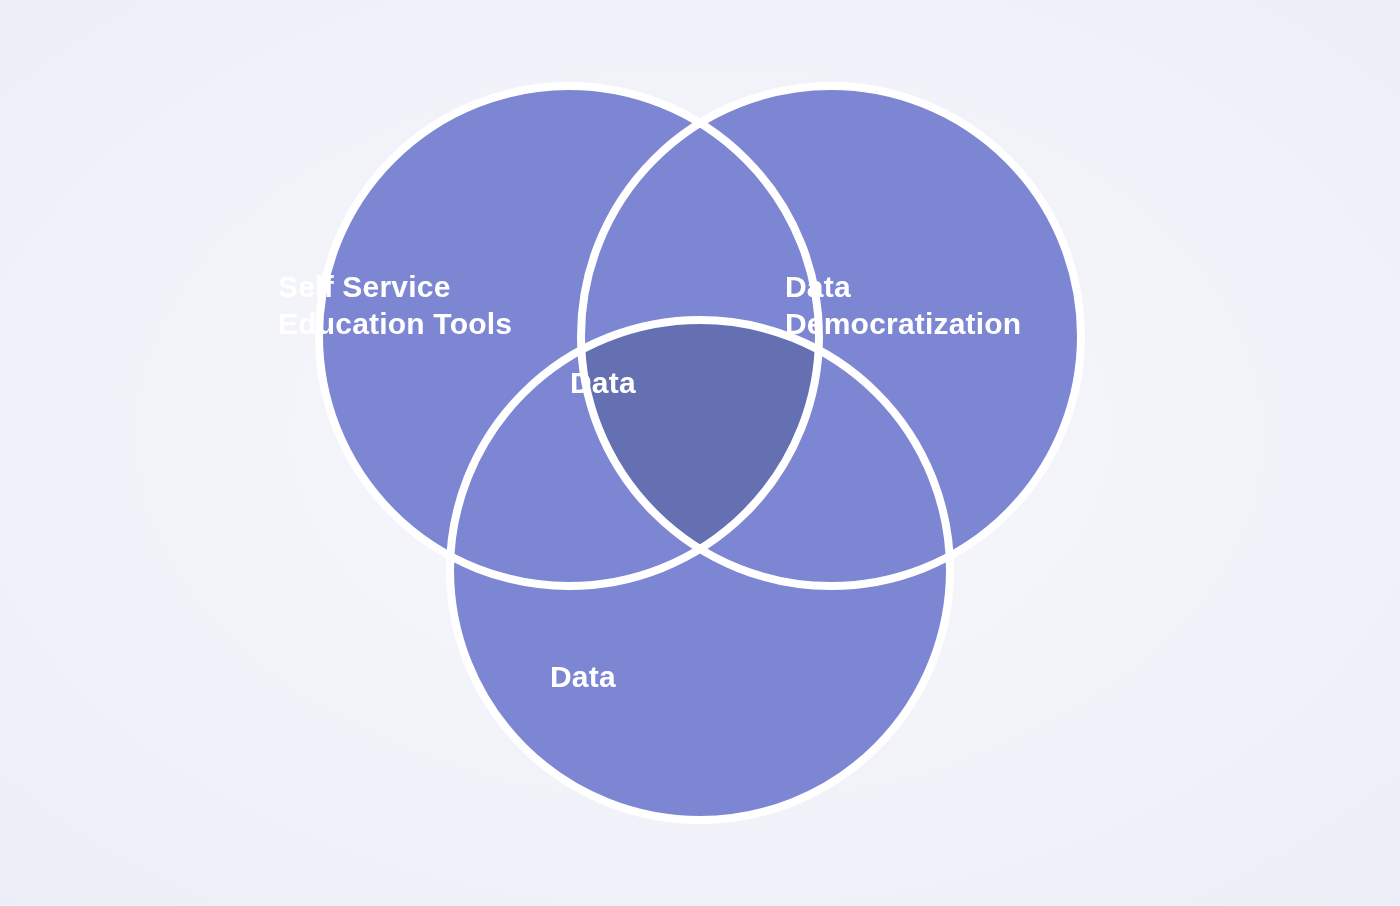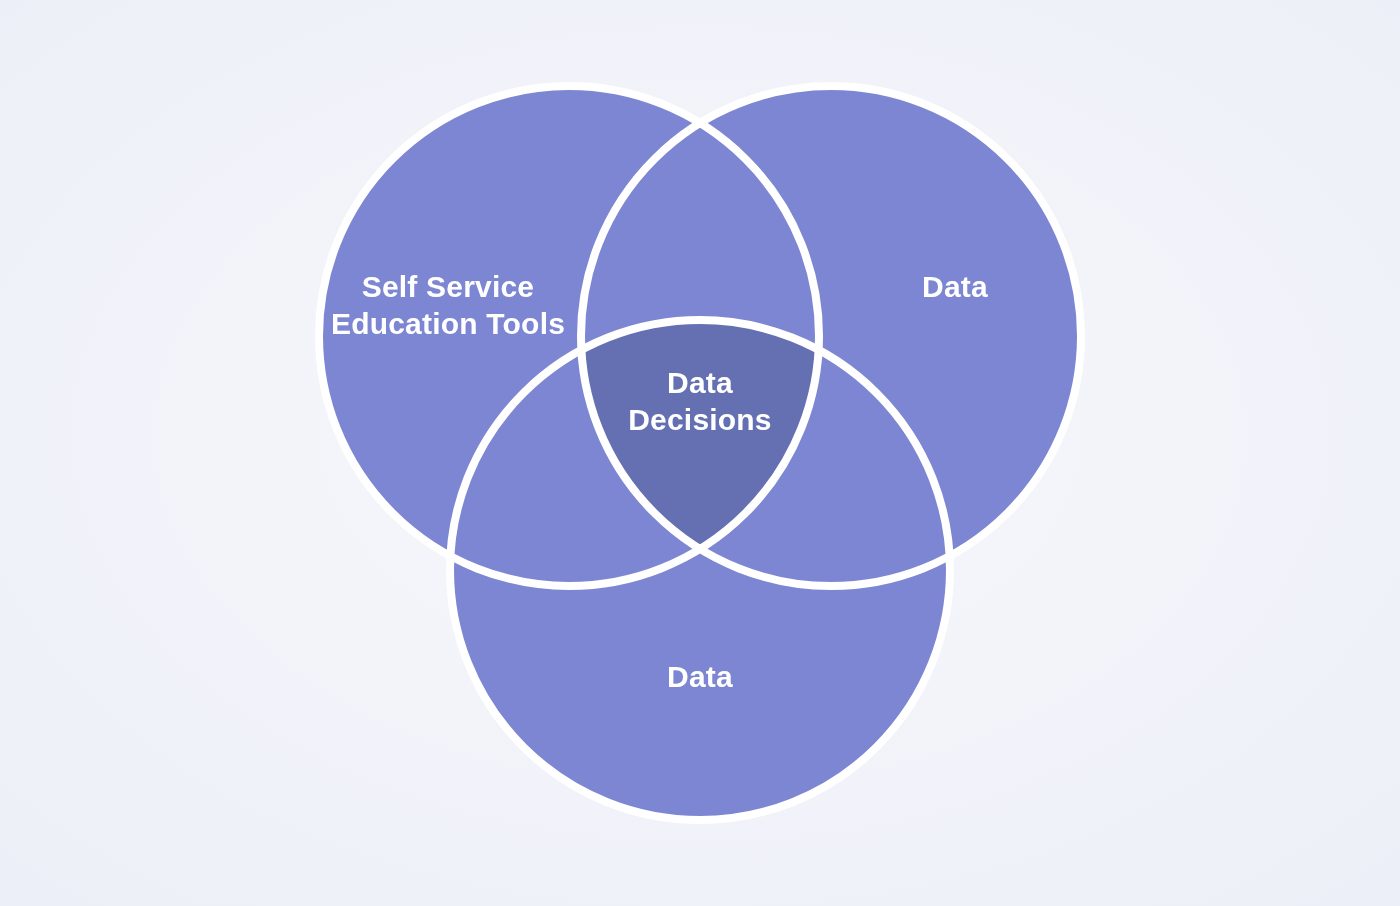--- a/index.html
+++ b/index.html
@@ -29,21 +29,20 @@
   }
   .set-fill   { fill: var(--circle-fill, #7d86d2); }
   .center-fill{ fill: var(--triple-overlap-fill, #6570b2); }
   .stroke-circle {
     fill: none;
     stroke: var(--circle-stroke, #ffffff);
     stroke-width: 8;
   }
   .venn-label {
     position: absolute;
-    text-align: center;
     color: var(--label-color, #ffffff);
     font-weight: bold;
     font-size: 30px;
     line-height: 37px;
     letter-spacing: 0.2px;
     user-select: none;
   }
   .venn-label span { display: block; }
   .label-left   { left: 278px; top: 268px; width: 340px; }
   .label-right  { left: 785px; top: 268px; width: 340px; }
@@ -83,24 +82,24 @@
     </g>
   </svg>
 
   <div class="venn-label label-left">
     <span>Self Service</span>
     <span>Education Tools</span>
   </div>
 
   <div class="venn-label label-right">
     <span>Data</span>
+    <span>Democratization</span>
   </div>
 
   <div class="venn-label label-center">
     <span>Data</span>
-    <span>Decisions</span>
   </div>
 
   <div class="venn-label label-bottom">
     <span>Data</span>
   </div>
 
 </div>
 
 </body></html>

